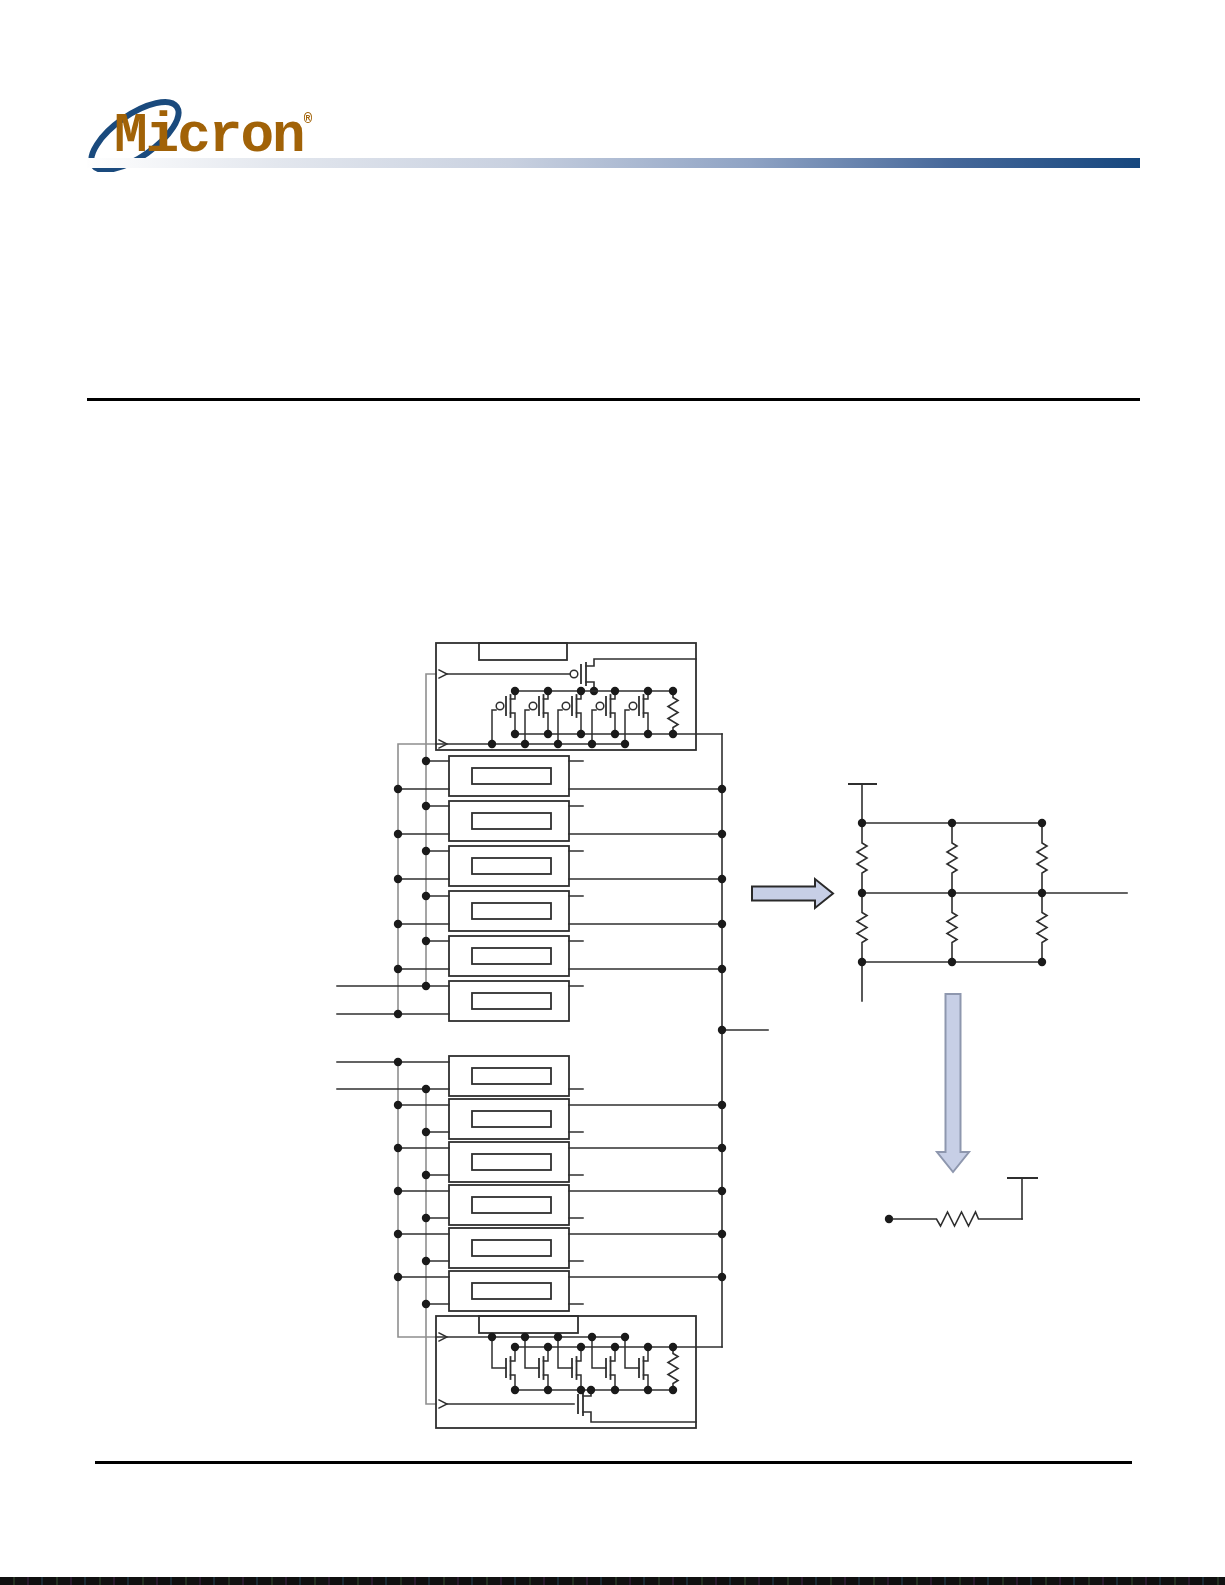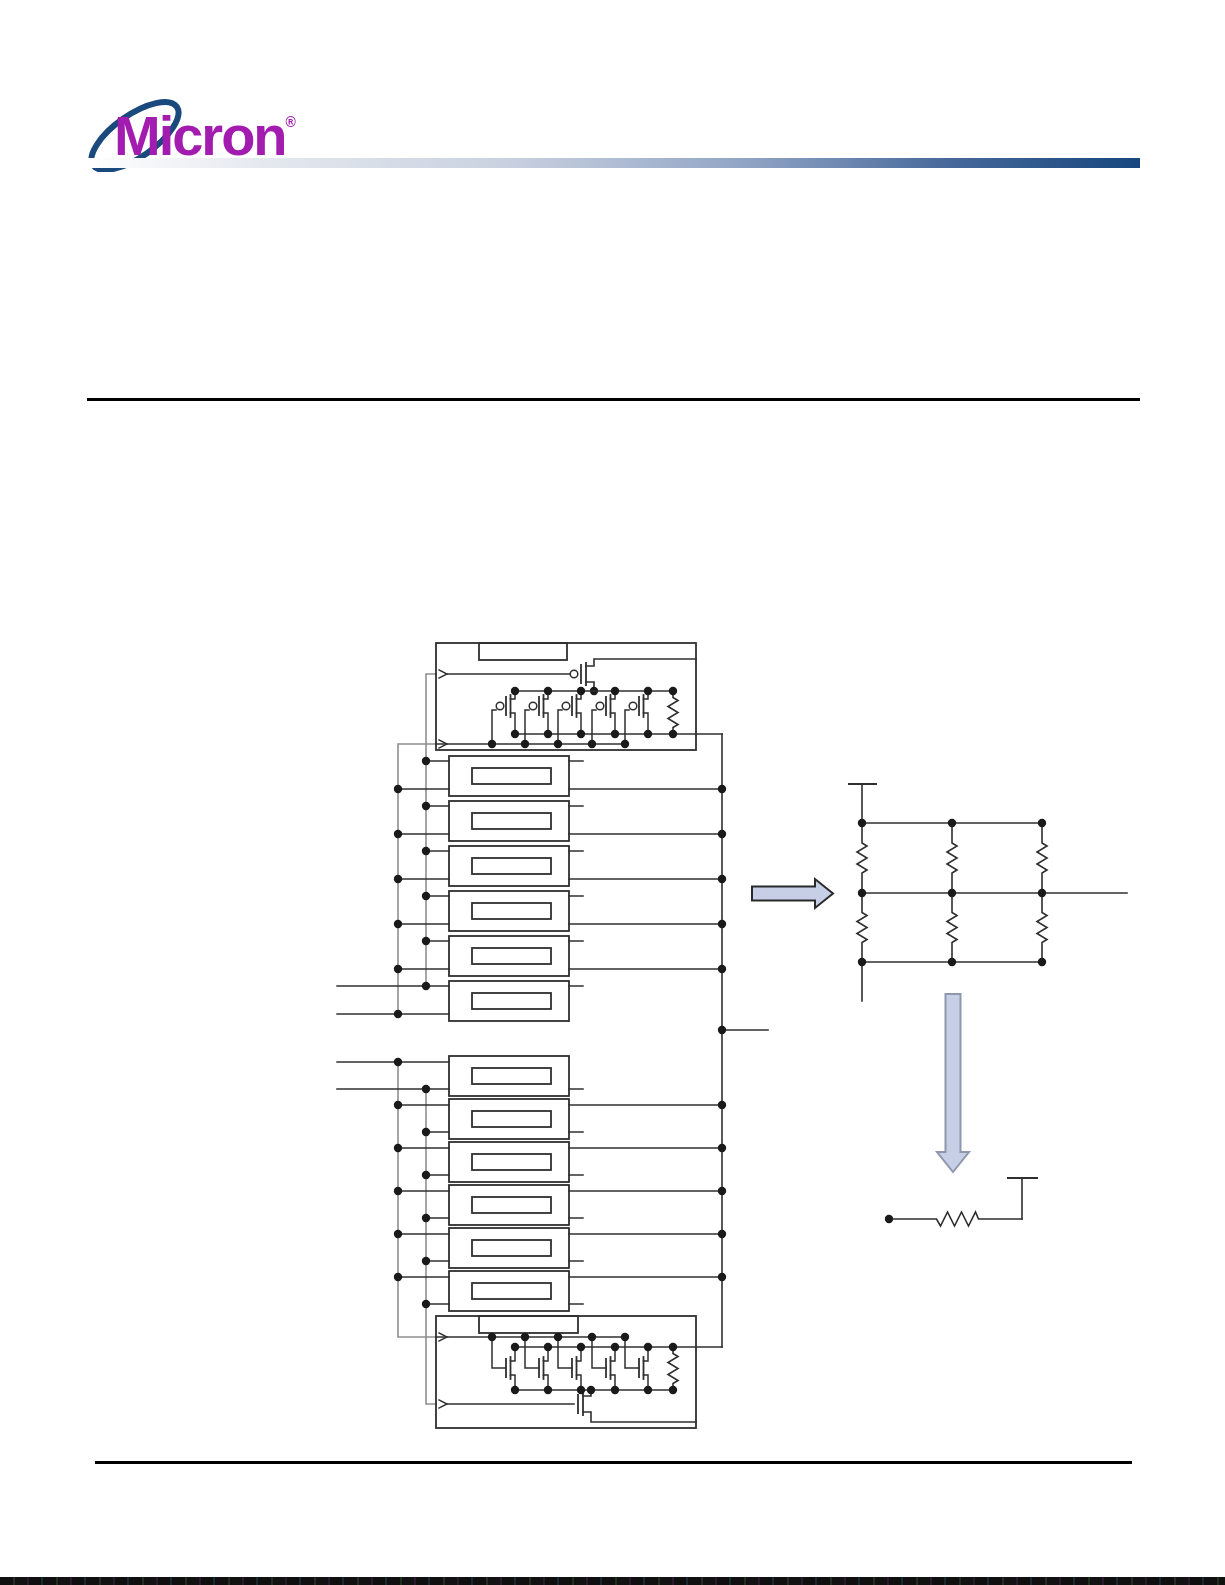--- a/index.html
+++ b/index.html
@@ -4,22 +4,22 @@
 <style>
   html,body{margin:0;padding:0;}
   body{
     width:1225px;height:1585px;position:relative;background:#ffffff;
     font-family:"Liberation Sans", sans-serif;overflow:hidden;
   }
   .logo-wrap{position:absolute;left:86px;top:72px;width:270px;height:100px;}
   .logo-swoosh{position:absolute;left:0;top:0;}
   .logo-text{
     position:absolute;left:28px;top:96px;transform:translateY(-100%);
-    font-size:56px;font-weight:bold;letter-spacing:-2px;color:#a21caf;
-    font-family:Liberation Sans, sans-serif;
+    font-size:56px;font-weight:bold;letter-spacing:-2px;color:#a16207;
+    font-family:Liberation Mono, monospace;
   }
   .logo-text sup{font-size:14px;letter-spacing:0;vertical-align:28px;}
   .grad-bar{
     position:absolute;left:87px;top:158px;width:1053px;height:10px;
     background:linear-gradient(to right,#fefefe 0%,#e3e7ee 18%,#c9d1e0 40%,#8fa3c4 63%,#46689a 82%,#16477e 100%);
   }
   .top-rule{position:absolute;left:87px;top:398px;width:1053px;height:3px;background:#000;}
   .footer-rule{position:absolute;left:95px;top:1461px;width:1037px;height:3px;background:#000;}
   .bottom-edge{
     position:absolute;left:0;top:1577px;width:1225px;height:8px;

